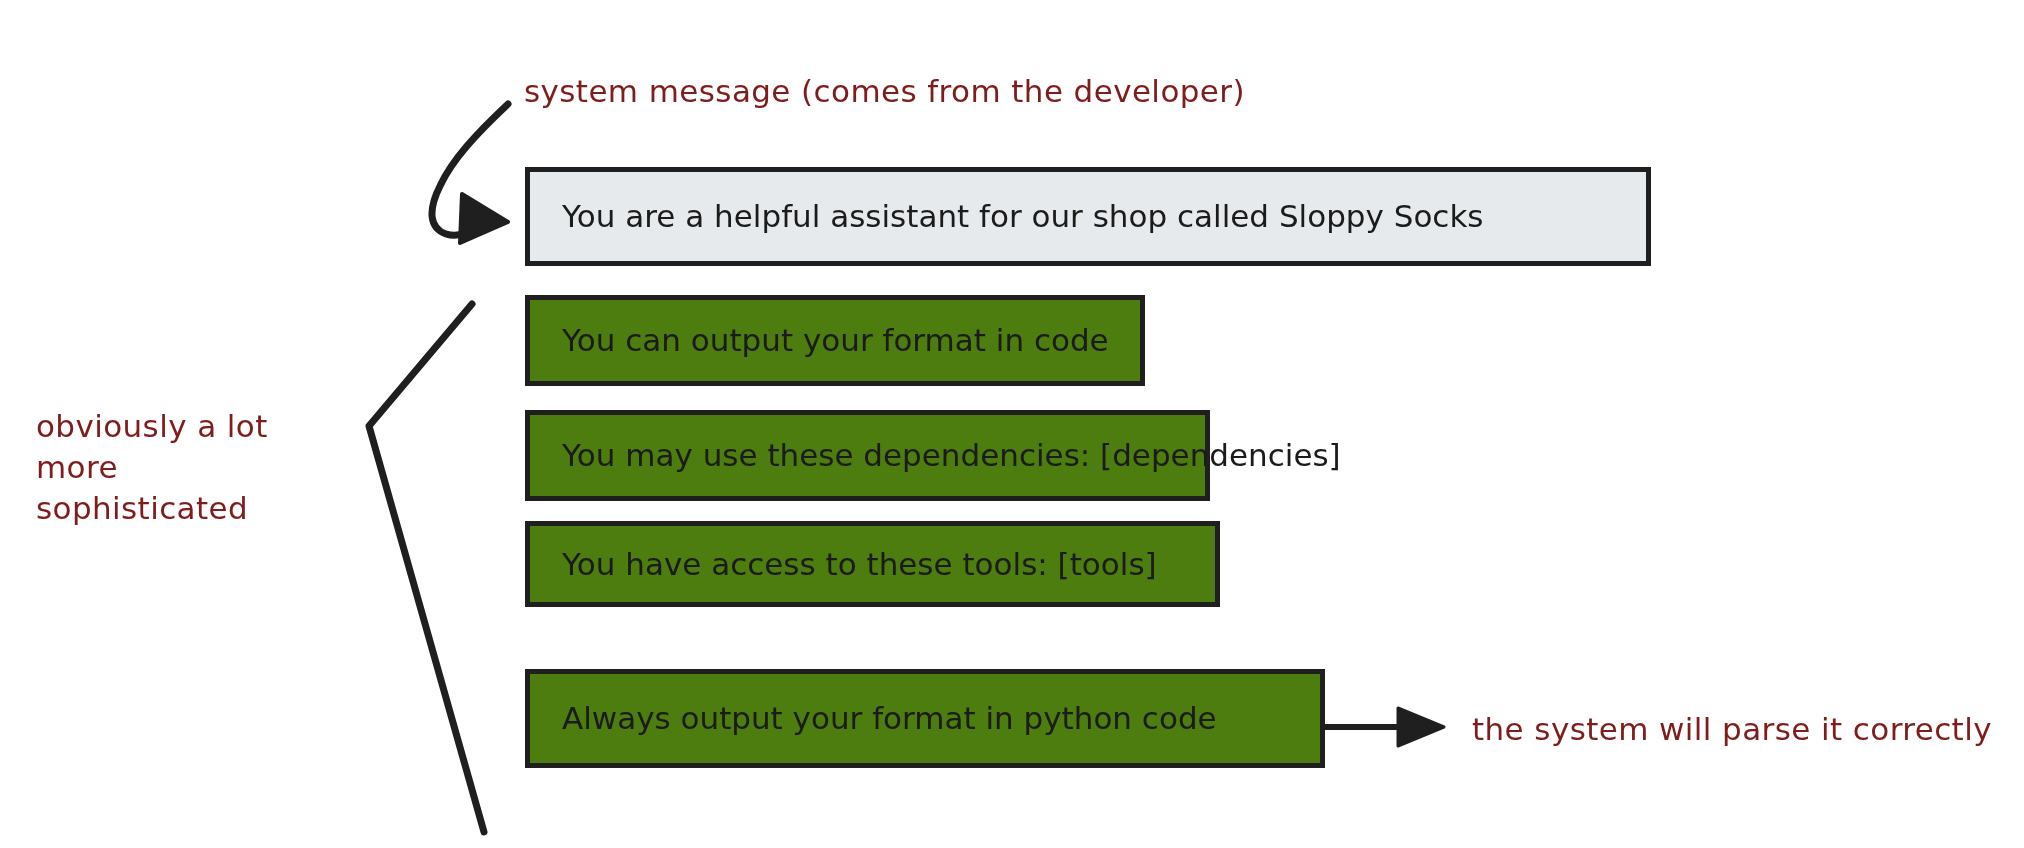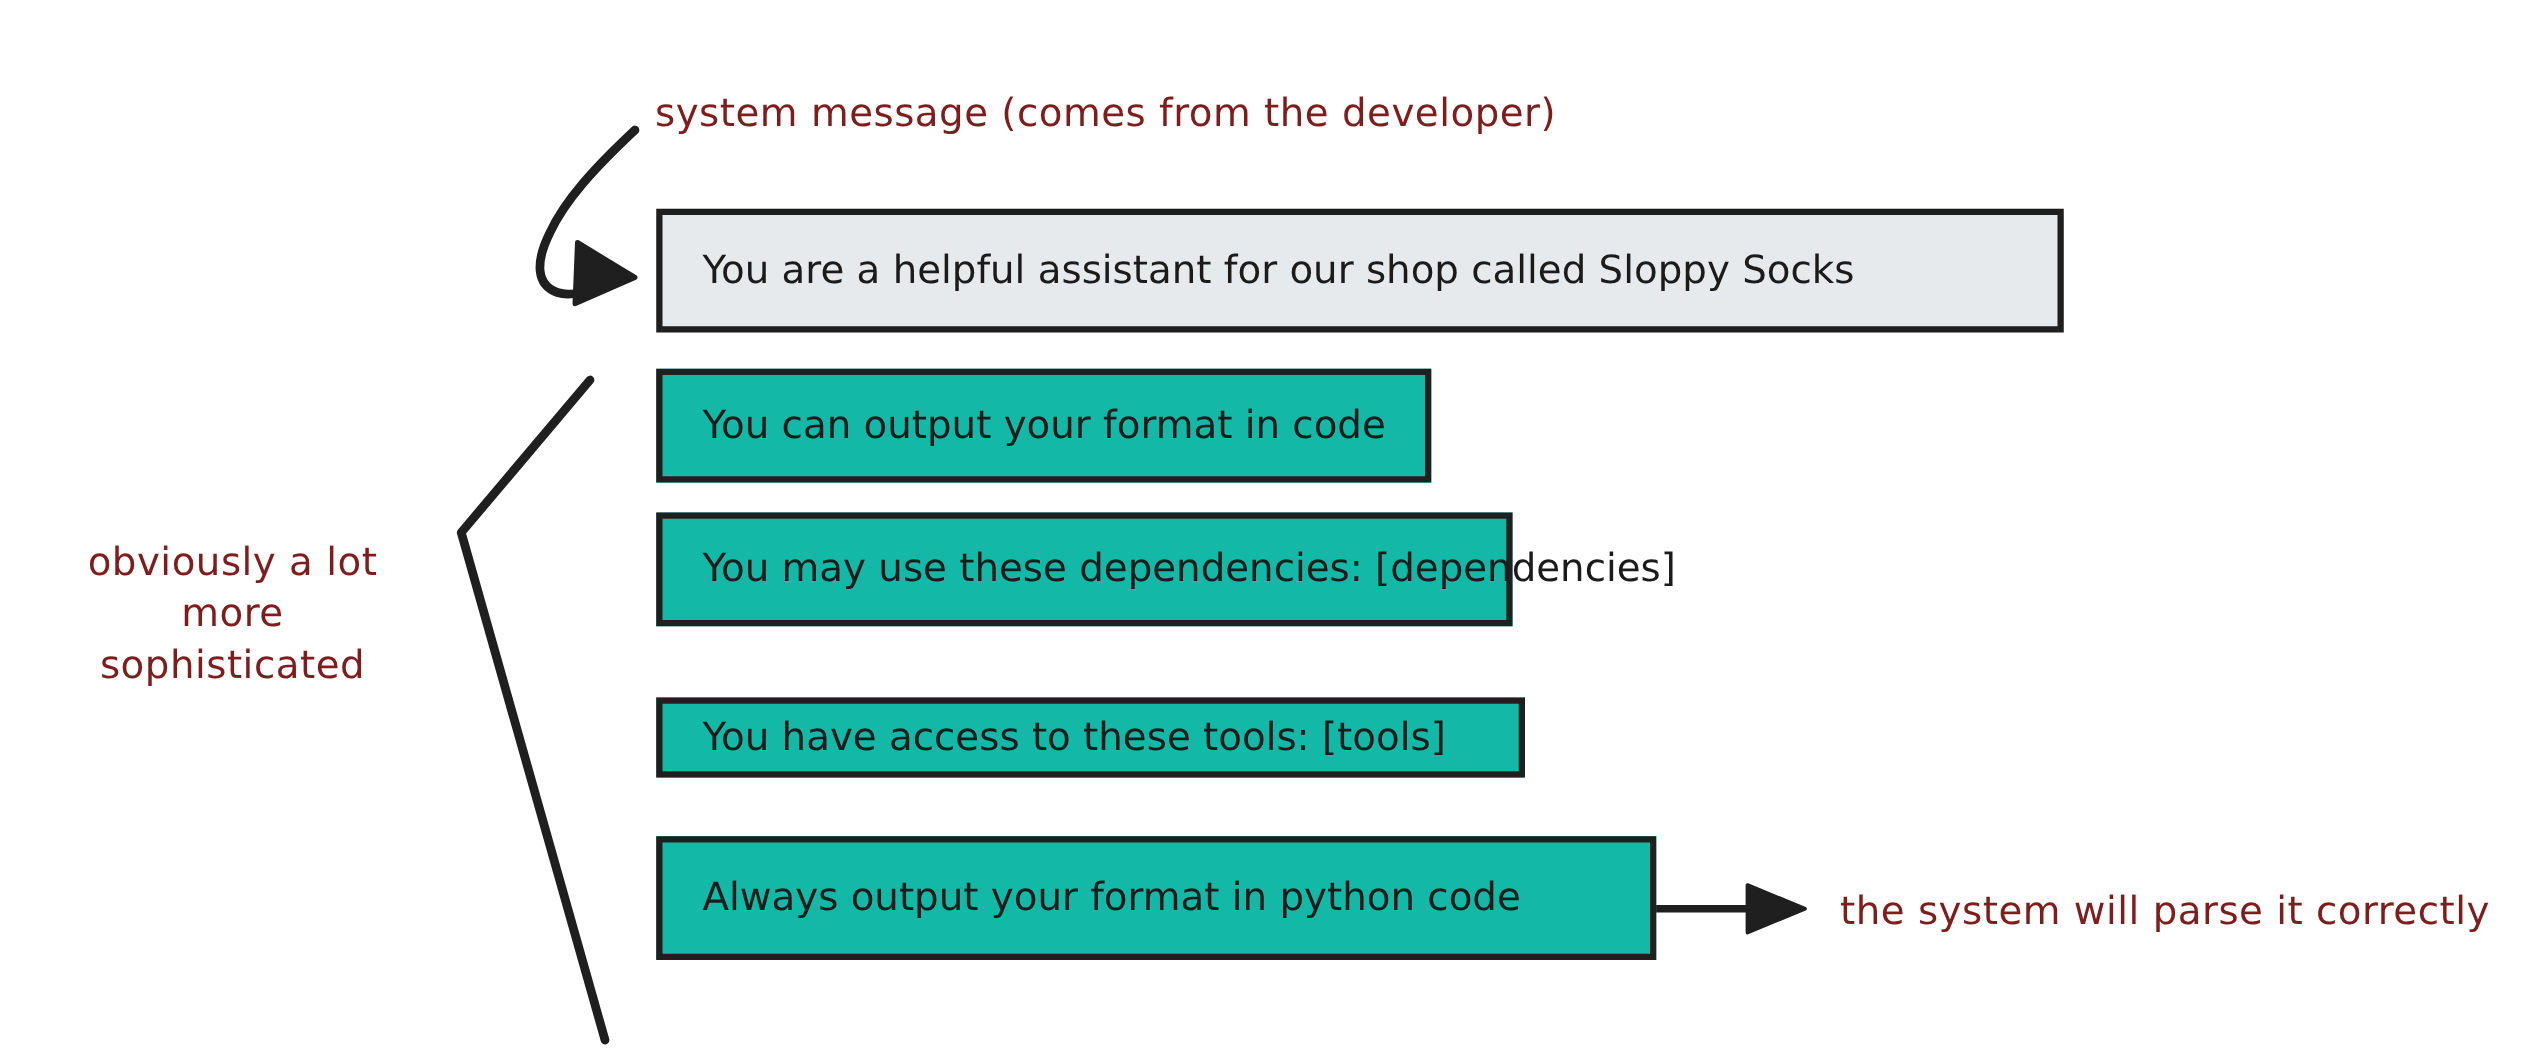--- a/index.html
+++ b/index.html
@@ -30,23 +30,22 @@
     color: #7f1d1d;
     white-space: pre;
     font-family: "DejaVu Sans", sans-serif;
   }
   #title-note {
     left: 524px;
     top: 72px;
   }
   #left-note {
     left: 36px;
-    top: 430px;
+    top: 406px;
     width: 300px;
-    text-align: center;
     white-space: pre-line;
     line-height: 1.32;
   }
   #right-note {
     left: 1472px;
     top: 710px;
   }
   
   .msgbox {
     position: absolute;
@@ -59,26 +58,26 @@
     padding-right: 18px;
   }
   .msgbox .msgtext {
     font-size: 31px;
     color: #1b1b1b;
     white-space: nowrap;
     line-height: 1;
     font-family: "DejaVu Sans", sans-serif;
   }
   .box-system { background: #e6eaec; }
-  .box-yellow { background: #14b8a6; }
+  .box-yellow { background: #4d7c0f; }
 
   #box-0 { top: 167px;  width: 1126px; height: 99px; }
   #box-1 { top: 295px;  width: 620px;  height: 91px; }
   #box-2 { top: 410px;  width: 685px;  height: 91px; text-align: center; }
-  #box-3 { top: 558px;  width: 695px;  height: 64px; }
+  #box-3 { top: 521px;  width: 695px;  height: 86px; }
   #box-4 { top: 669px;  width: 800px;  height: 99px; }
 
   
   #overlay {
     position: absolute;
     left: 0;
     top: 0;
     width: 2024px;
     height: 848px;
     pointer-events: none;

